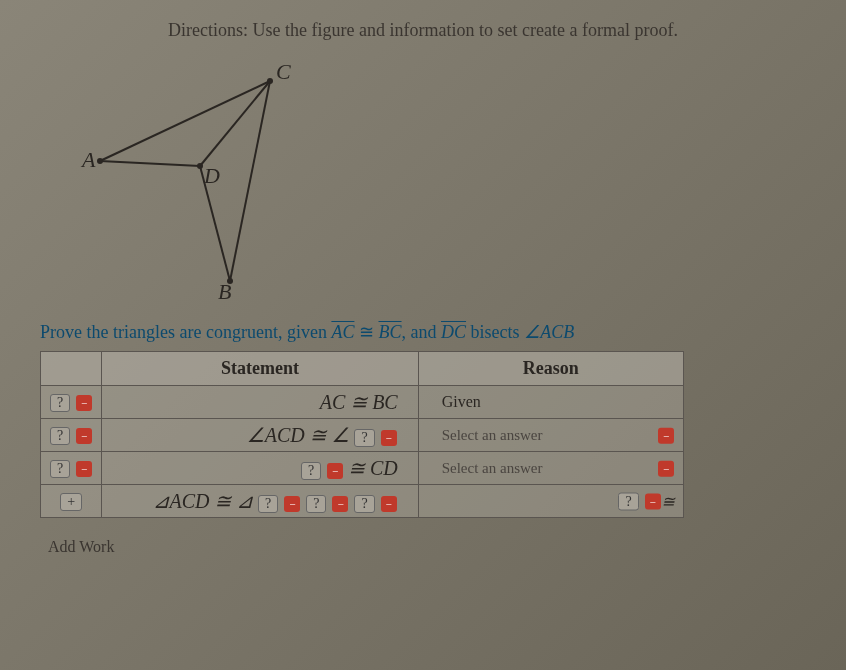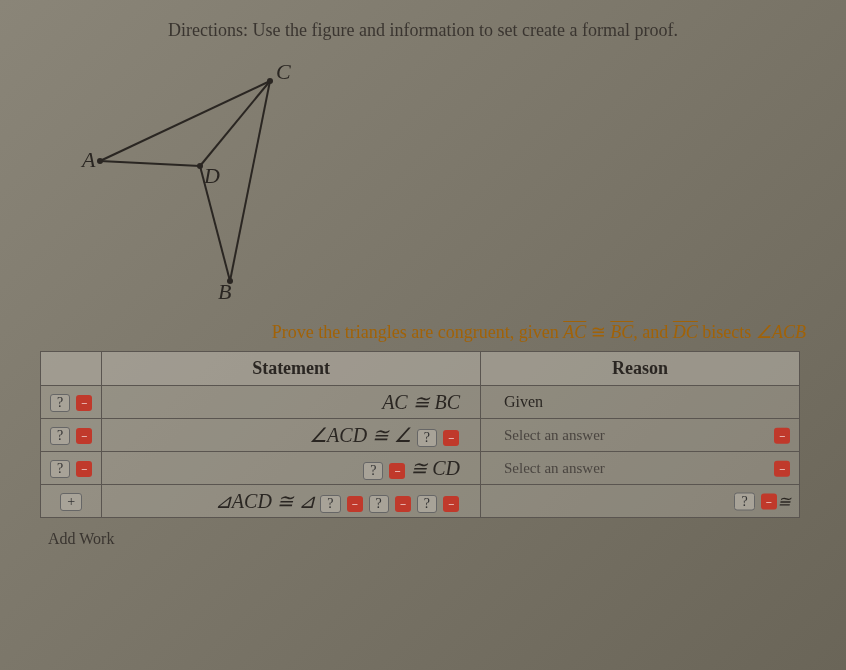--- a/index.html
+++ b/index.html
@@ -24,28 +24,27 @@
       margin: 10px 0 10px 30px;
       position: relative;
     }
     .figure-container svg {
       width: 100%;
       height: 100%;
     }
     .prove-text {
       font-size: 18px;
       margin: 10px 0 8px 0;
-      color: #a16207;
-      text-align: right;
+      color: #0c4a6e;
     }
     .overline { text-decoration: overline; font-style: italic; }
     .mathit { font-style: italic; }
     table {
       border-collapse: collapse;
-      width: 760px;
+      width: 644px;
       background: rgba(200,195,185,0.3);
       font-size: 16px;
     }
     th {
       font-weight: bold;
       font-size: 18px;
       padding: 6px 8px;
       border: 1px solid #5a5550;
       text-align: center;
       background: rgba(180,175,165,0.35);
@@ -77,21 +76,21 @@
       height: 16px;
       vertical-align: middle;
       margin: 0 1px;
       color: #fff;
       font-size: 11px;
       text-align: center;
       line-height: 16px;
     }
     .reason-right-ctrl { position: absolute; right: 8px; top: 50%; transform: translateY(-50%); }
     .add-work {
-      margin-top: 8px;
+      margin-top: 16px;
       font-size: 16px;
       color: #3a3530;
       padding: 4px 8px;
     }
     .cong { font-size: 20px; }
     .select-ans { color: #4a4540; font-size: 15px; margin-top: 12px; }
     .final-sym { float: right; font-style: italic; }
   </style>
 </head>
 <body>

